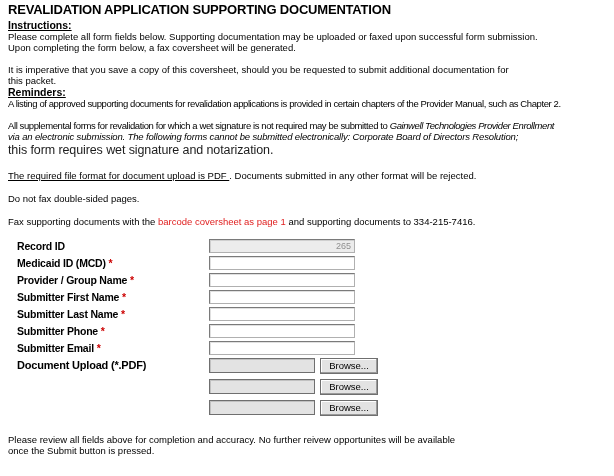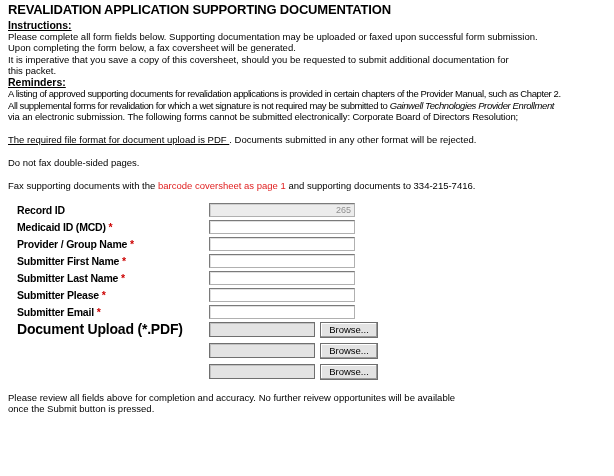--- a/index.html
+++ b/index.html
@@ -5,30 +5,30 @@
   * { box-sizing: border-box; margin: 0; padding: 0; }
   html, body { background: #ffffff; }
   body {
     width: 614px; height: 476px; overflow: hidden;
     font-family: "Liberation Sans", sans-serif;
     font-size: 9.5px; color: #000; line-height: 11px;
   }
   .page { padding: 3px 12px 0 8px; width: 614px; height: 476px; }
   .line { white-space: nowrap; }
   .tight { letter-spacing: -0.4px; }
-  .semi-tight { letter-spacing: -0.15px; }
+  .semi-tight { letter-spacing: -0.15px; font-style: italic; }
   .page-title {
     font-size: 13px; font-weight: bold; line-height: 14px;
     letter-spacing: -0.2px; margin-bottom: 2px;
   }
   .section-heading {
     font-weight: bold; text-decoration: underline;
     font-size: 10.5px; line-height: 12px;
   }
-  .gap-blank { margin-top: 1px; }
+  .gap-blank { margin-top: 11px; }
   .gap-para  { margin-top: 12px; }
   .italic { font-style: italic; }
   .underline { text-decoration: underline; text-align: right; }
   .red-text { color: #e02020; }
   .req { color: #cc0000; font-weight: bold; }
   .wet-line { font-size: 12.5px; line-height: 15px; color: #1c1c1c; letter-spacing: -0.1px; margin-top: 1px; }
 
   .form-area { margin-top: 12px; margin-left: 9px; }
   .field-row { display: flex; align-items: flex-start; height: 17px; }
   .field-row .flabel {
@@ -41,58 +41,59 @@
     border-bottom-color: #b0b0b0; border-right-color: #b0b0b0;
     box-shadow: inset 1px 1px 0 rgba(0,0,0,0.12);
     background: #fff; font-family: "Liberation Sans", sans-serif;
     font-size: 9px; padding: 0 3px; outline: none;
   }
   .readonly-input {
     background: #ececec; color: #8f8f8f; text-align: right;
   }
   .upload-row { display: flex; align-items: flex-start; height: 21px; }
   .upload-row .flabel {
-    width: 192px; font-weight: bold; font-size: 14px;
+    width: 192px; font-weight: bold; font-size: 11px;
     letter-spacing: -0.2px; padding-top: 2px; white-space: nowrap;
   }
   .file-field {
     width: 106px; height: 15px;
     border: 1px solid #6f6f6f;
     box-shadow: inset 1px 1px 0 rgba(0,0,0,0.15);
     background: #e3e3e3;
   }
   .btn {
     font-family: Liberation Sans, sans-serif; font-size: 9.5px;
     color: #000; background: #e3e3e3;
     border: 1px solid #6f6f6f;
     box-shadow: inset -1px -1px 0 #9a9a9a, inset 1px 1px 0 #ffffff;
     height: 16px; line-height: 12px; cursor: pointer;
   }
   .browse-btn { width: 58px; margin-left: 5px; }
-  .footer-note { margin-top: 7px; font-size: 9.5px; }
+  .footer-note { margin-top: 13px; font-size: 9.5px; }
 </style>
 </head>
 <body>
 
 <div class="page">
 
   <div class="page-title line">REVALIDATION APPLICATION SUPPORTING DOCUMENTATION</div>
 
   <div class="section-heading line">Instructions:</div>
   <div class="line">Please complete all form fields below. Supporting documentation may be uploaded or faxed upon successful form submission.</div>
   <div class="line">Upon completing the form below, a fax coversheet will be generated.</div>
 
   <div class="line gap-blank">It is imperative  that you save a copy of this coversheet, should you be requested to submit additional documentation for</div>
   <div class="line">this packet.</div>
 
   <div class="section-heading line">Reminders:</div>
   <div class="line tight">A listing of approved supporting documents for revalidation applications is provided in certain chapters of the Provider Manual, such as Chapter 2.</div>
 
   <div class="line tight gap-blank"><span>All supplemental forms for revalidation for which a wet signature is not required may be submitted to  </span><span class="italic">Gainwell Technologies Provider Enrollment</span></div>
   <div class="line semi-tight"> via an electronic submission.  The following forms cannot be submitted electronically: Corporate Board of Directors Resolution;</div>
+  <div class="wet-line line">this form requires wet signature and notarization.</div>
 
   <div class="line gap-para"><span class="underline">The required file format for document upload is PDF </span><span>. Documents submitted in any other format will be rejected.</span></div>
 
   <div class="line gap-para">Do not fax double-sided pages.</div>
 
   <div class="line gap-para"><span>Fax supporting documents with the  </span><span class="red-text">barcode coversheet as page 1</span><span>  and supporting documents to 334-215-7416.</span></div>
 
   <div class="form-area">
 
     <div class="field-row">
@@ -115,21 +116,21 @@
       <span class="flabel"><span>Submitter First Name</span> <span class="req">*</span></span>
       <input class="text-input" type="text" style="">
     </div>
 
     <div class="field-row">
       <span class="flabel"><span>Submitter Last Name</span> <span class="req">*</span></span>
       <input class="text-input" type="text" style="">
     </div>
 
     <div class="field-row">
-      <span class="flabel"><span>Submitter Please</span> <span class="req">*</span></span>
+      <span class="flabel"><span>Submitter Phone</span> <span class="req">*</span></span>
       <input class="text-input" type="text" style="">
     </div>
 
     <div class="field-row">
       <span class="flabel"><span>Submitter Email</span> <span class="req">*</span></span>
       <input class="text-input" type="text" style="">
     </div>
 
     <div class="upload-row">
       <span class="flabel">Document Upload (*.PDF)</span>

